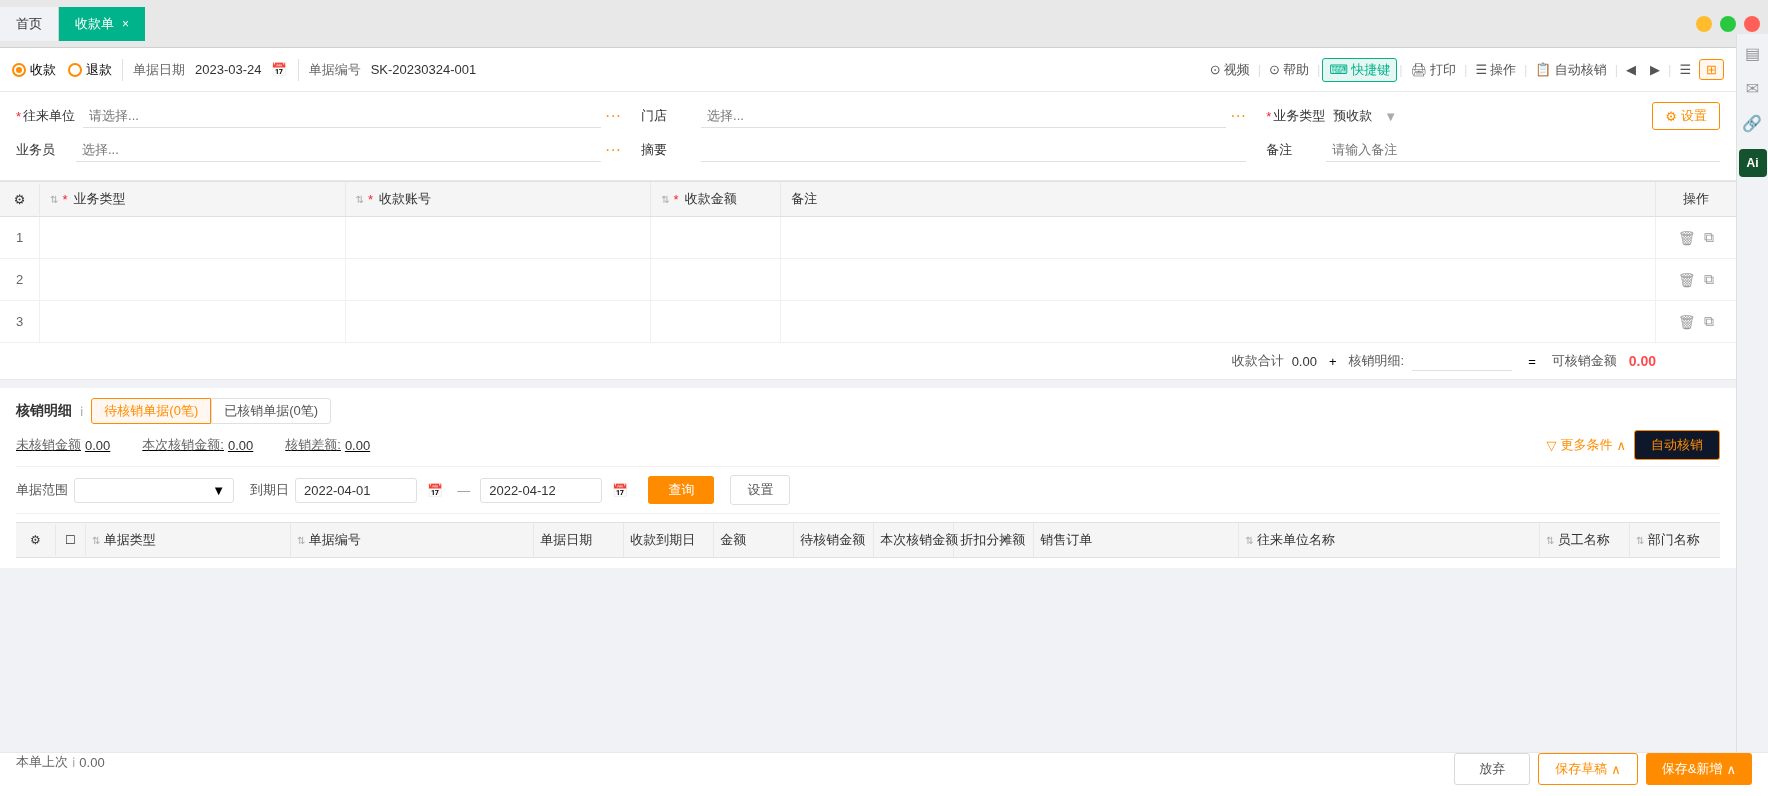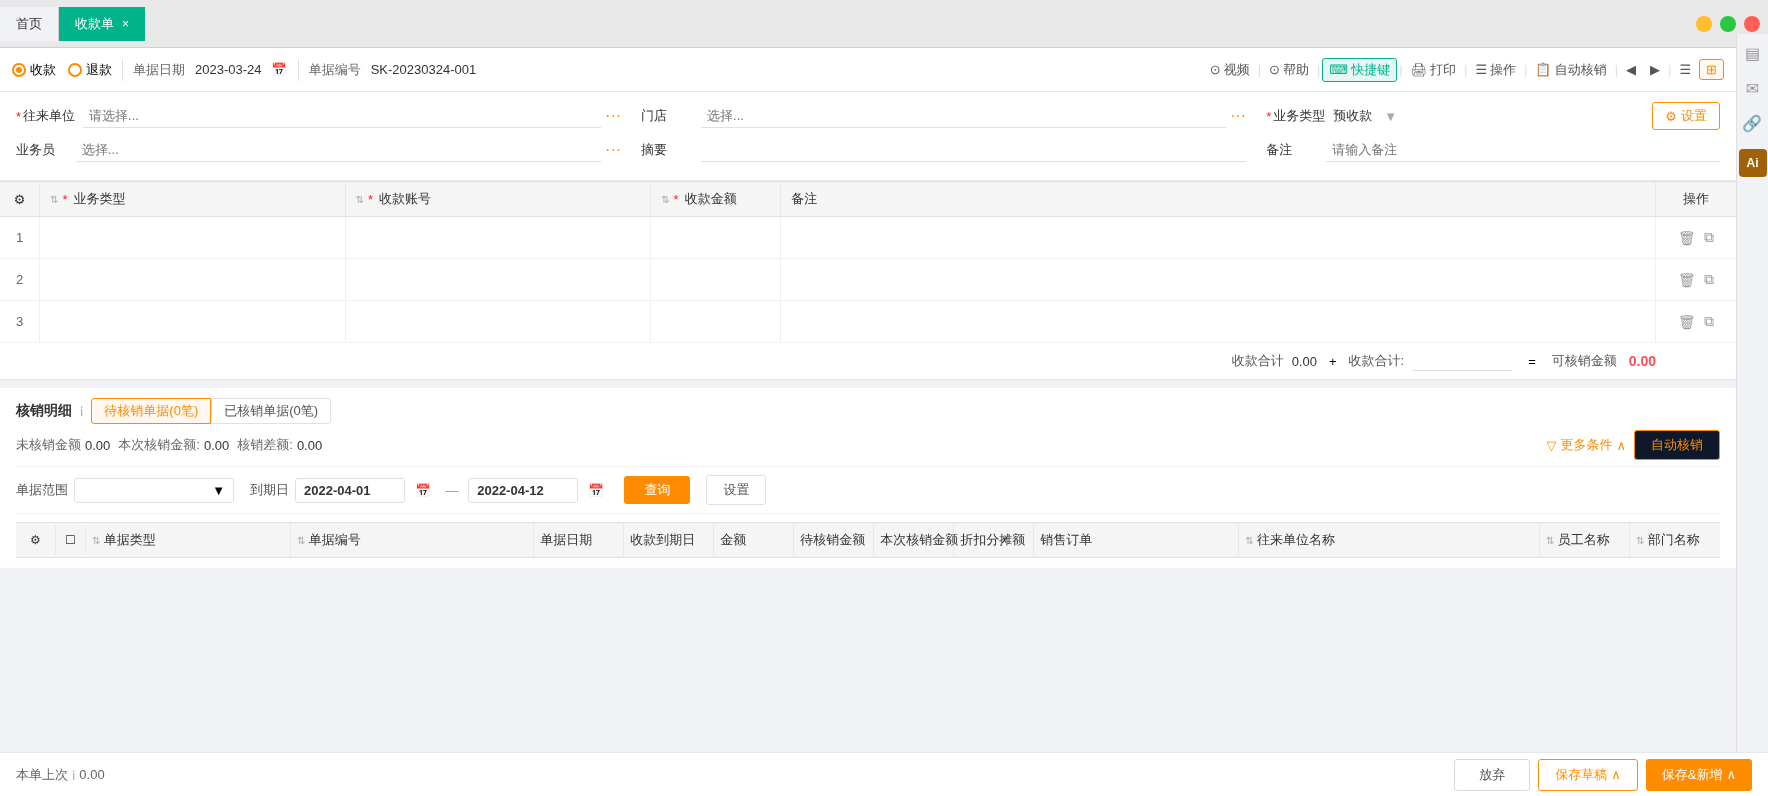--- a/index.html
+++ b/index.html
@@ -120,21 +120,21 @@
     .info-icon { color: #aaa; cursor: pointer; }
     .tab-group { display: flex; gap: 0; }
     .tab-item {
       padding: 3px 12px; border: 1px solid #e0e0e0; cursor: pointer;
       background: #fff; color: #555; font-size: 12px;
     }
     .tab-item:first-child { border-radius: 3px 0 0 3px; }
     .tab-item:last-child { border-radius: 0 3px 3px 0; }
     .tab-item.active { background: #fff7f0; color: #ff8c00; border-color: #ff8c00; }
 
-    .writeoff-stats { display: flex; align-items: flex-end; gap: 8px; padding: 6px 0; }
+    .writeoff-stats { display: flex; align-items: flex-end; gap: 32px; padding: 6px 0; text-decoration: underline; }
     .stat-item { display: flex; align-items: center; gap: 4px; }
     .stat-label { color: #666; }
     .stat-value { color: #333; font-weight: 500; }
 
     .writeoff-toolbar {
       display: flex; align-items: center; justify-content: flex-end;
       gap: 8px; padding: 6px 0;
     }
     .filter-btn { color: #ff8c00; cursor: pointer; display: flex; align-items: center; gap: 4px; }
     .auto-writeoff-btn {
@@ -150,21 +150,21 @@
     .filter-field { display: flex; align-items: center; gap: 6px; }
     .filter-label { color: #555; white-space: nowrap; }
     .filter-select-box {
       display: flex; align-items: center; border: 1px solid #e0e0e0;
       border-radius: 3px; padding: 4px 8px; gap: 4px; min-width: 160px;
       background: #fff; cursor: pointer;
     }
     .filter-select-text { color: #ccc; flex: 1; }
     .date-input {
       border: 1px solid #e0e0e0; border-radius: 3px; padding: 4px 8px;
-      width: 110px; outline: none; color: #333; font-weight: bold;
+      width: 122px; outline: none; color: #333;
     }
     .date-icon { color: #aaa; cursor: pointer; }
     .search-btn {
       background: #ff8c00; color: #fff; border: none; padding: 5px 20px;
       border-radius: 3px; cursor: pointer;
     }
     .settings-btn2 {
       background: #fff; border: 1px solid #e0e0e0; color: #555;
       padding: 5px 16px; border-radius: 3px; cursor: pointer;
     }
@@ -187,21 +187,21 @@
     .bth-discount { width: 80px; }
     .bth-order { flex: 1; min-width: 80px; }
     .bth-fromunit { flex: 1.5; min-width: 100px; }
     .bth-staff { width: 90px; }
     .bth-dept { width: 90px; border-right: none; }
 
     
     .footer {
       position: fixed; bottom: 0; left: 0; right: 0; height: 44px;
       background: #fff; border-top: 1px solid #e8e8e8;
-      display: flex; align-items: center; padding: 0 16px; gap: 12px;
+      display: flex; align-items: flex-start; padding: 0 16px; gap: 12px;
     }
     .footer-info { display: flex; align-items: center; gap: 4px; color: #666; }
     .footer-btns { margin-left: auto; display: flex; gap: 8px; }
     .btn-abandon {
       background: #fff; border: 1px solid #d9d9d9; color: #555;
       padding: 6px 24px; border-radius: 3px; cursor: pointer;
     }
     .btn-save-draft {
       background: #fff; border: 1px solid #ff8c00; color: #ff8c00;
       padding: 6px 16px; border-radius: 3px; cursor: pointer; display: flex; align-items: center; gap: 4px;
@@ -413,21 +413,21 @@
       <div class="td td-action">
         <span class="action-icon">🗑</span>
         <span class="action-icon">⧉</span>
       </div>
     </div>
 
     <div class="summary-row">
       <span class="summary-label">收款合计</span>
       <span class="summary-value">0.00</span>
       <span style="margin: 0 4px;">+</span>
-      <span class="summary-label">收款合计:</span>
+      <span class="summary-label">核销明细:</span>
       <input class="summary-input" type="text" style="">
       <span style="margin: 0 8px;">=</span>
       <span class="summary-label">可核销金额</span>
       <span class="summary-highlight" style="margin-left:4px;">0.00</span>
     </div>
   </div>
 
   <div class="writeoff-section">
     <div class="writeoff-title">
       <span class="section-title">核销明细</span>
@@ -559,14 +559,14 @@
       <span>保存&amp;新增</span>
       <span>∧</span>
     </button>
   </div>
 </div>
 
 <div class="right-sidebar">
   <div class="sidebar-icon">▤</div>
   <div class="sidebar-icon">✉</div>
   <div class="sidebar-icon">🔗</div>
-  <div class="sidebar-icon active" style="background:#a16207; color:#fff; width:28px; height:28px; border-radius:4px; display:flex; align-items:center; justify-content:center; font-size:12px; font-weight:bold;">Ai</div>
+  <div class="sidebar-icon active" style="background:#14532d; color:#fff; width:28px; height:28px; border-radius:4px; display:flex; align-items:center; justify-content:center; font-size:12px; font-weight:bold;">Ai</div>
 </div>
 
 </body></html>

